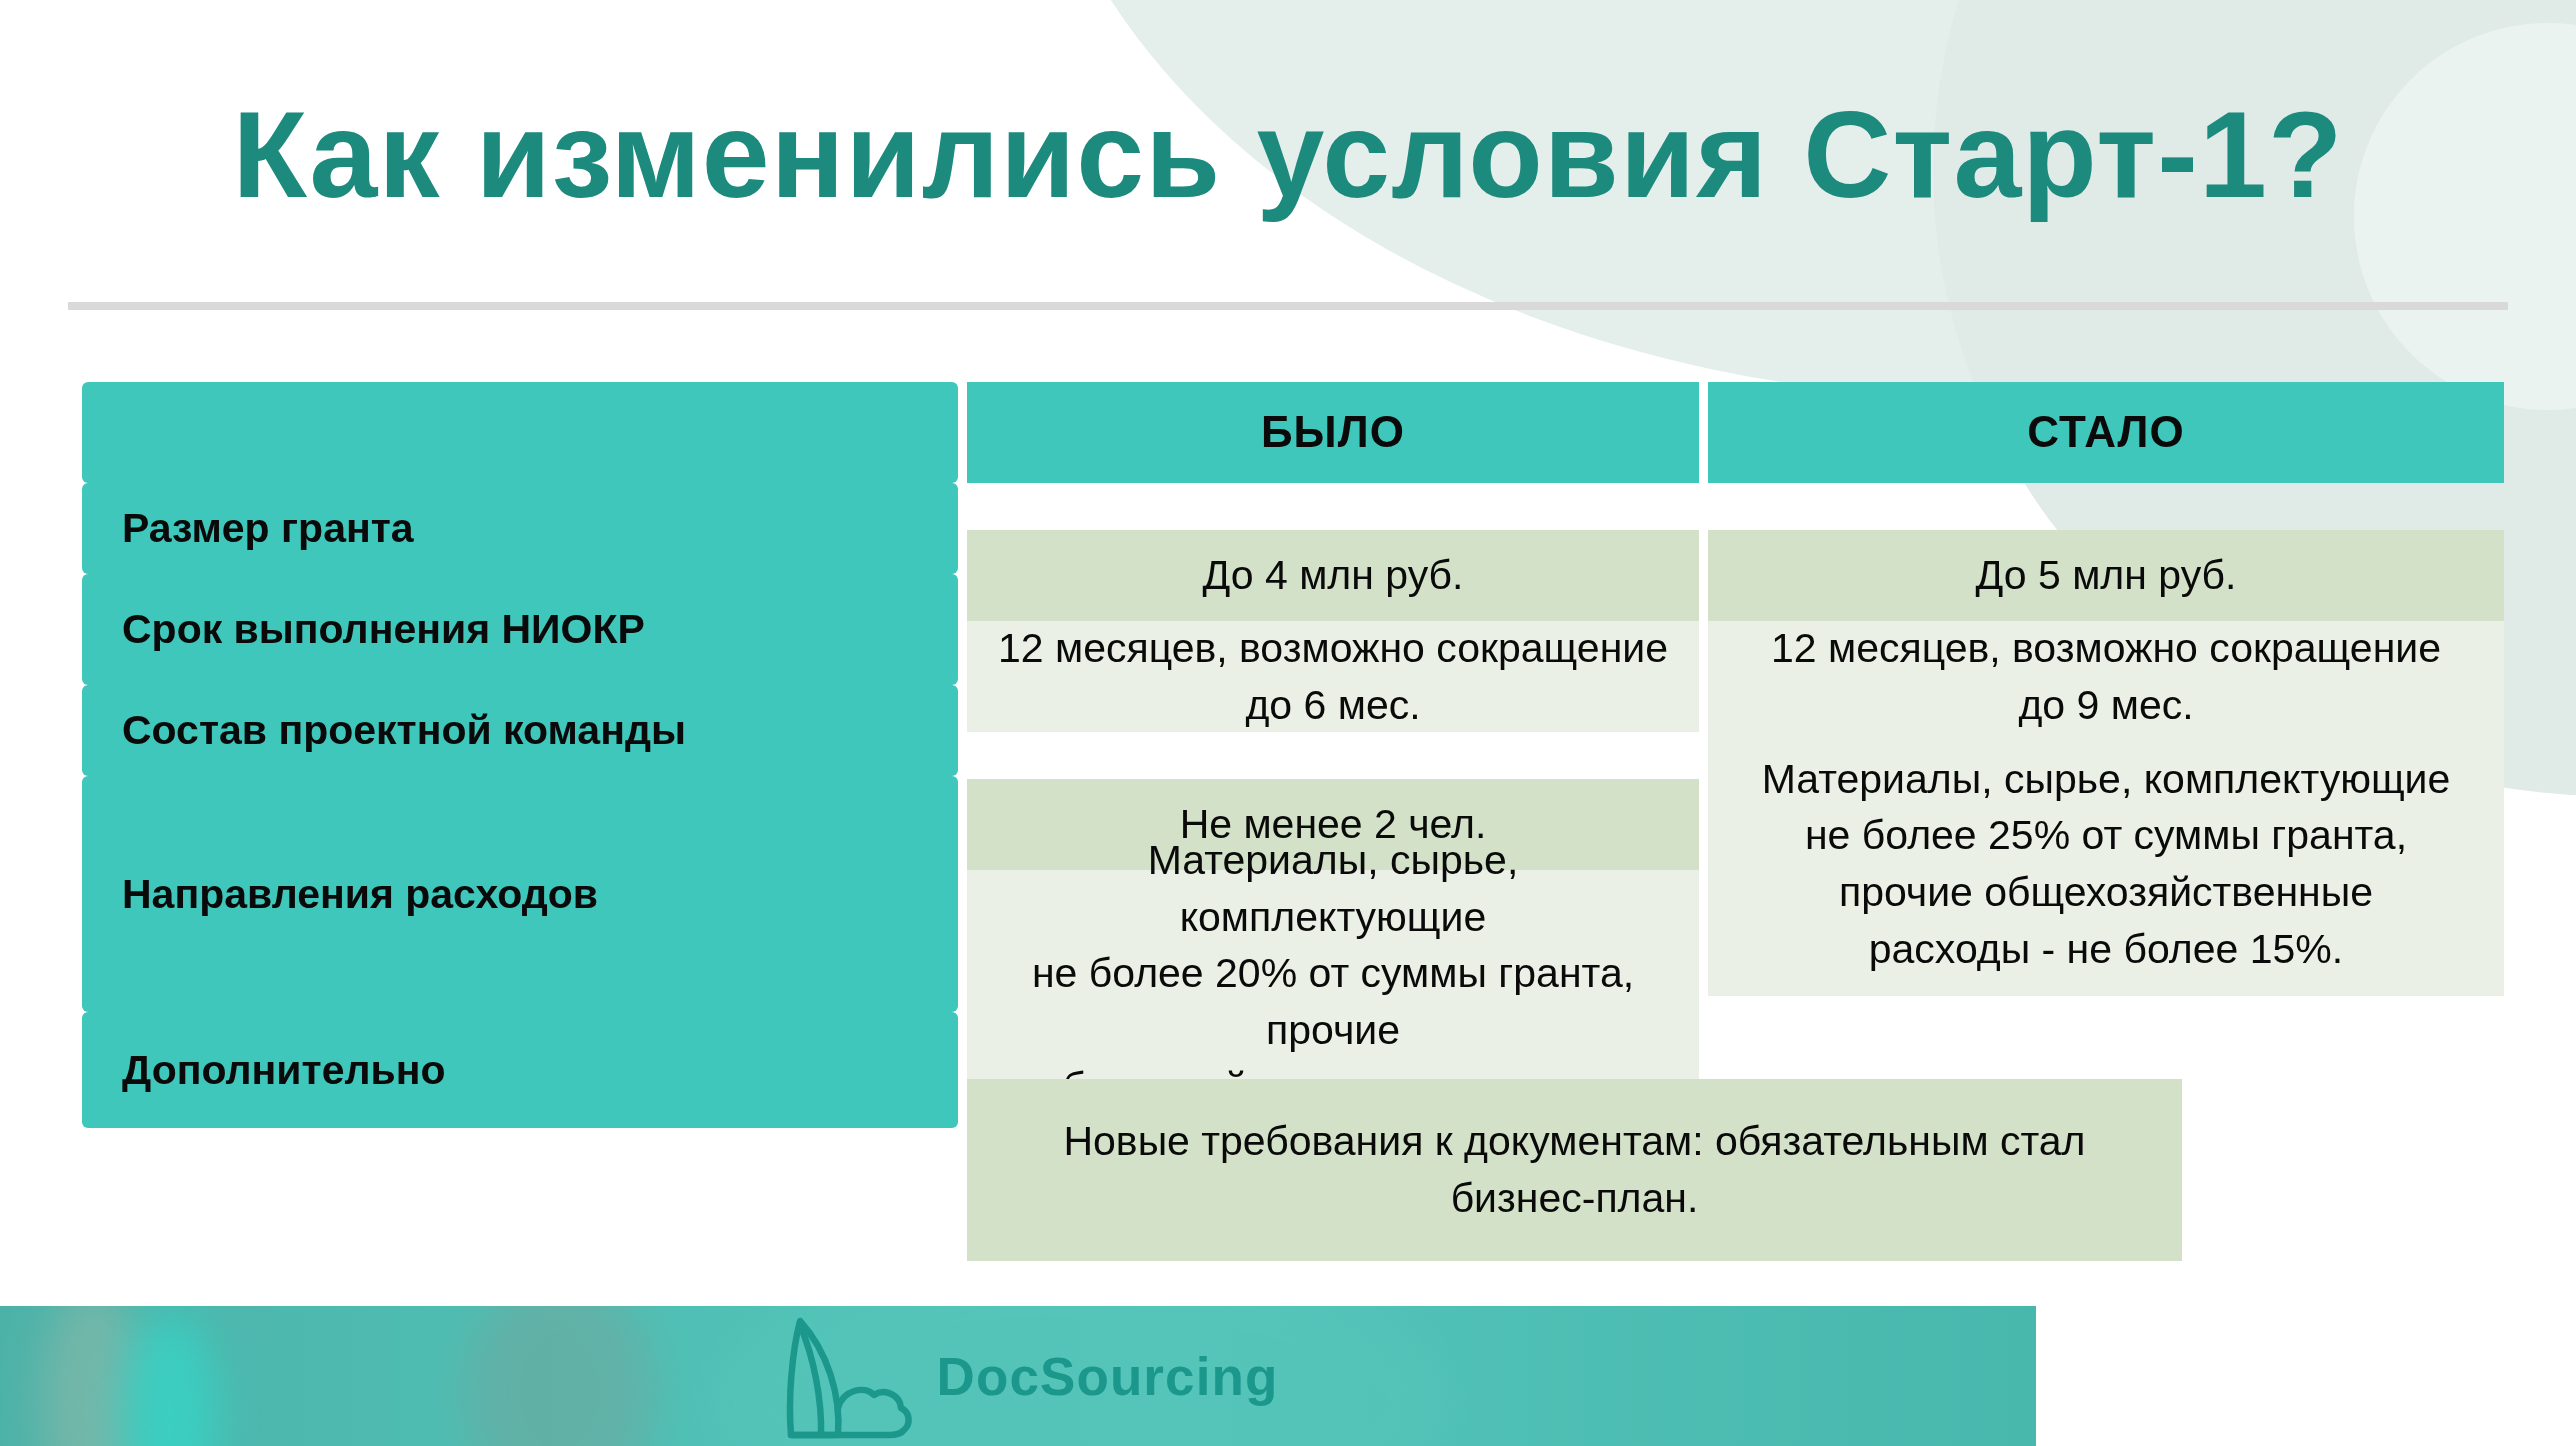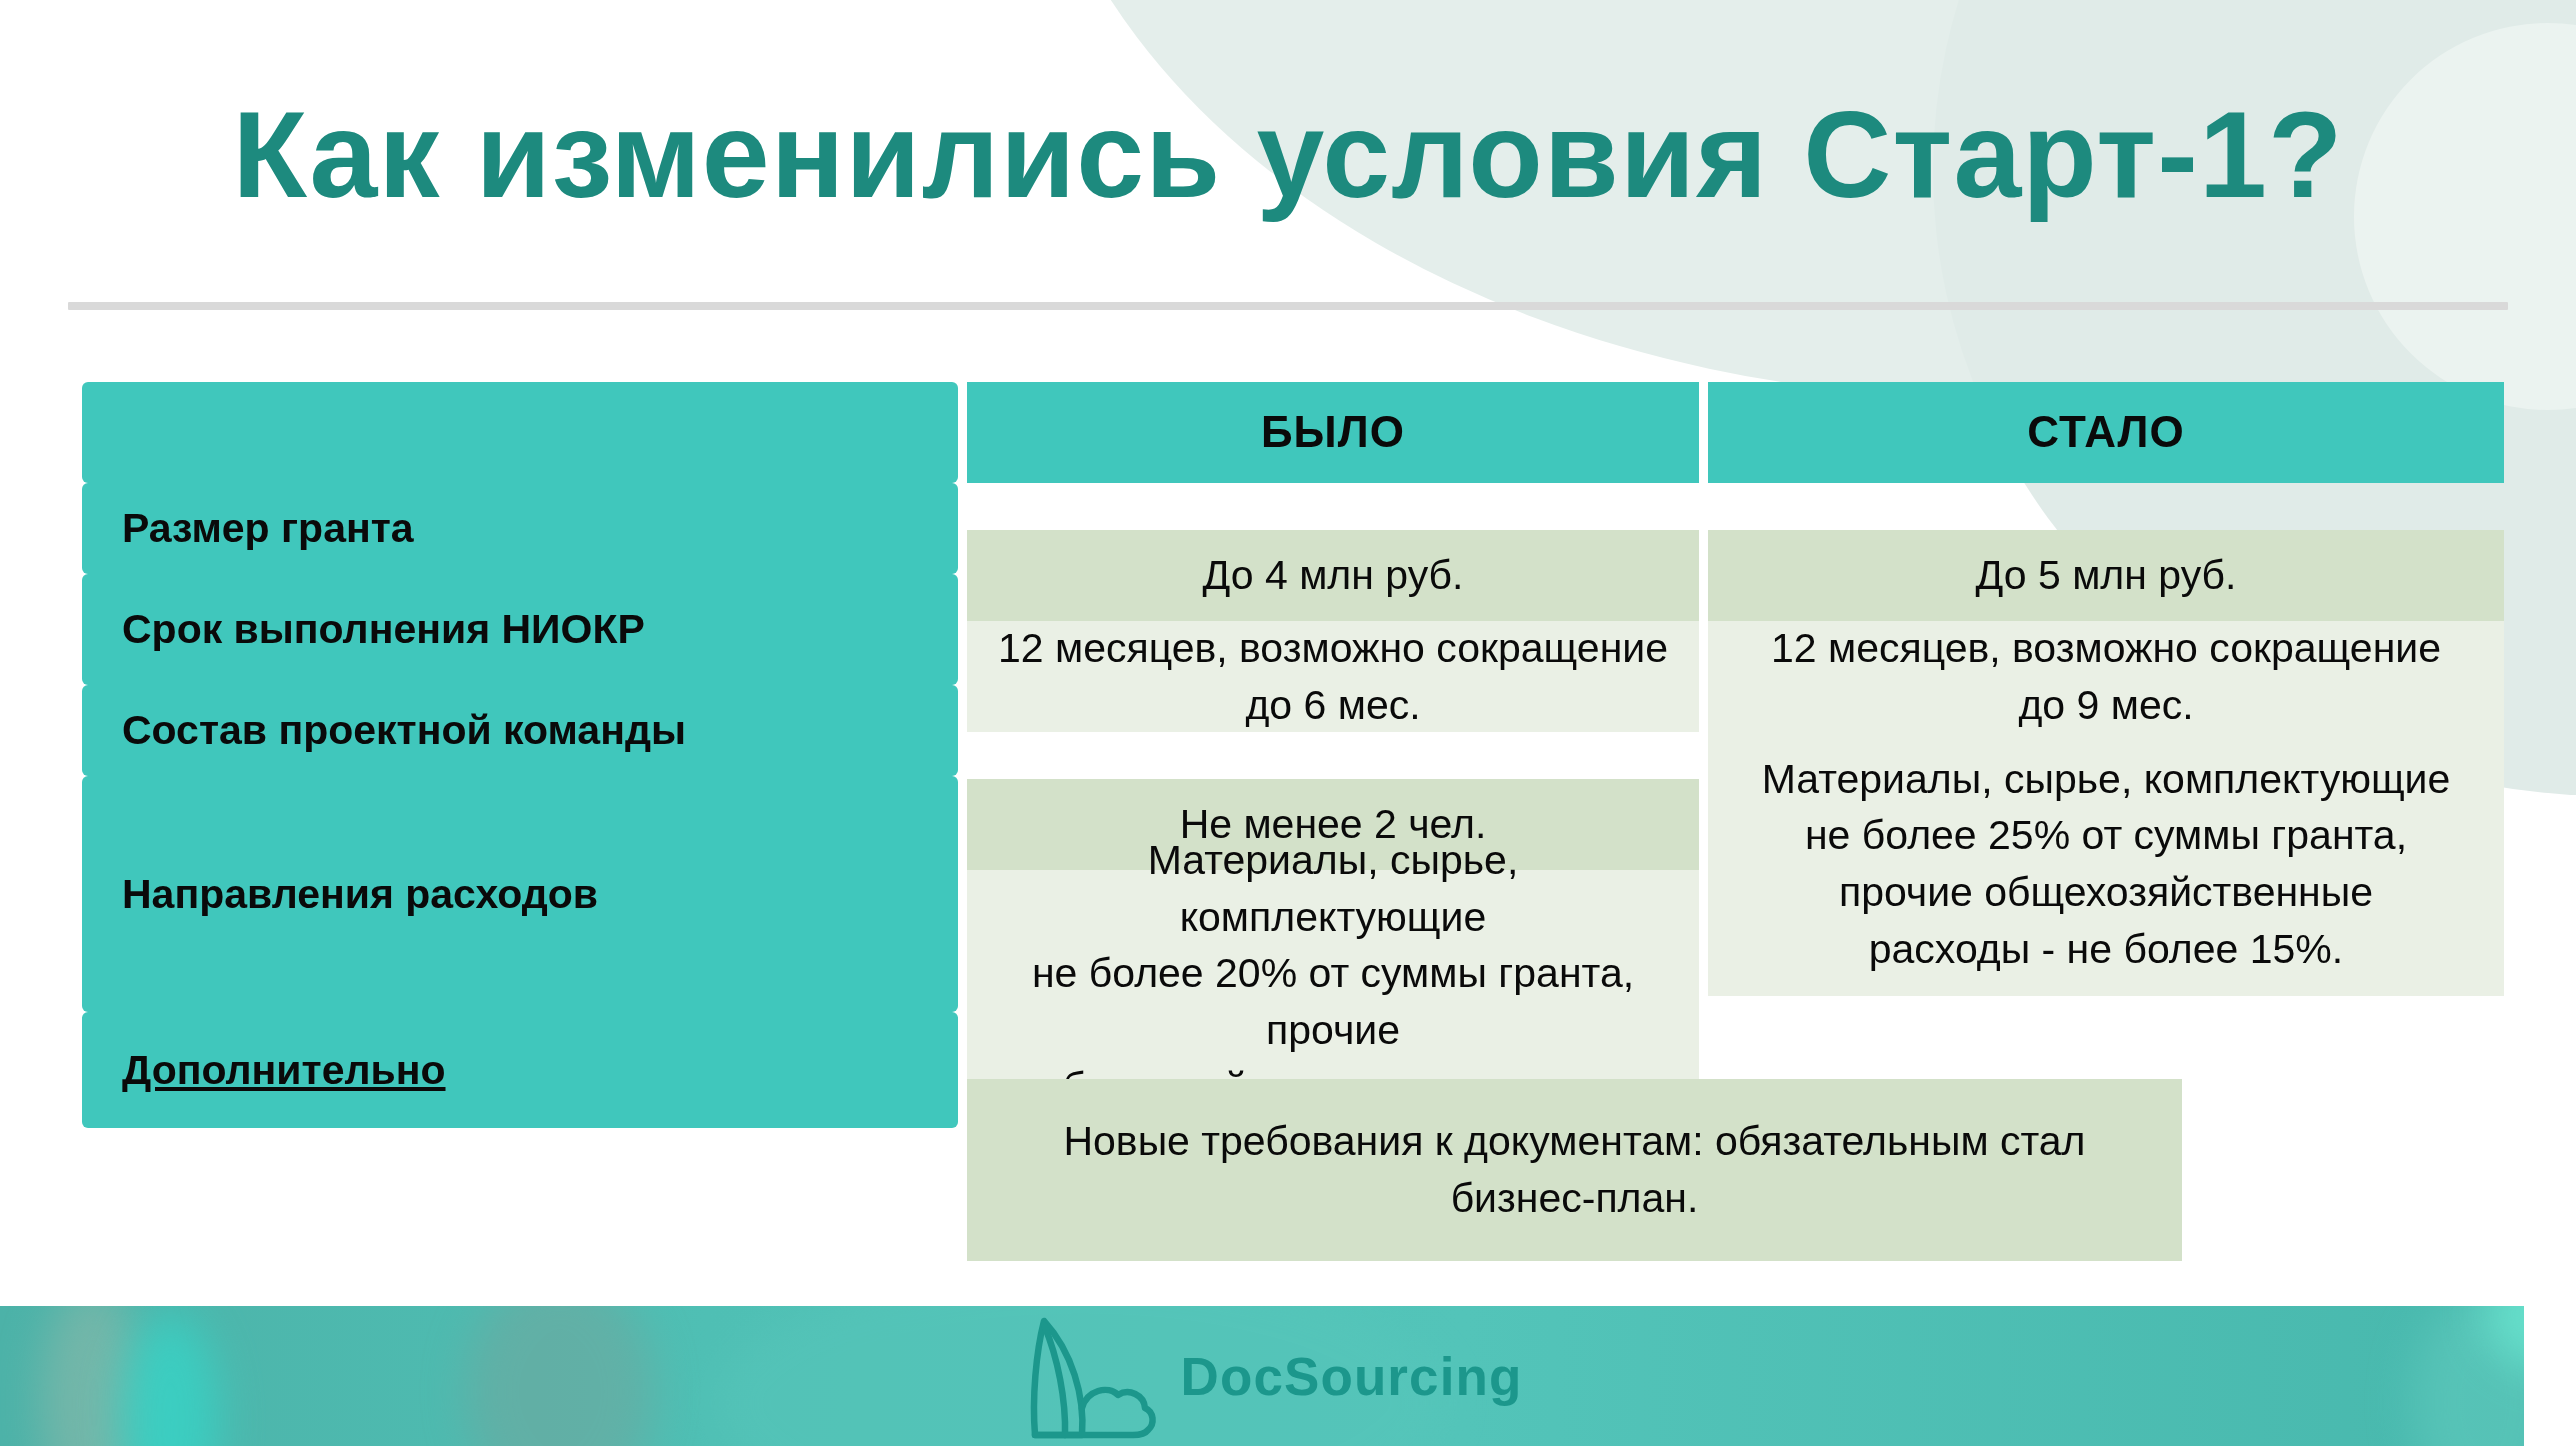--- a/index.html
+++ b/index.html
@@ -45,28 +45,28 @@
                padding-left:40px; font-weight:bold;border-radius:6px; }
   .cell.head { background:var(--accent-teal); font-weight:bold; font-size:44px; letter-spacing:1.1px; }
   .cell.light   { background:var(--row-light);margin-top:47px; }
   .cell.lighter { background:var(--row-lighter); }
   .h-header { height:101px; }
   .h-r1 { height:91px; }
   .h-r2 { height:111px; }
   .h-r3 { height:91px; }
   .h-r4-label { height:236px; }
   .h-r4-data  { height:264px; }
-  .h-r5-label { height:116px;text-decoration:underline; }
+  .h-r5-label { height:116px; }
   .span-cell {
     position:absolute; left:885px; top:650px; width:1215px; height:182px;
   }
 
   
   .footer-band {
-    position:absolute; left:0; top:1306px; width:2524px; height:141px;
+    position:absolute; left:0; top:1306px; width:2036px; height:141px;
     background:linear-gradient(90deg, #4cb2a8 0%, var(--footer-band) 28%, #53c4b9 58%, #48b8ad 100%);
     overflow:hidden; z-index:3;
   }
   .fblob { position:absolute; border-radius:50%; filter:blur(21.6px); }
   .fb-sage  { left:40px;   top:-23px; width:108px; height:239px; background:#93b9a9; opacity:.55; }
   .fb-cyan  { left:122px;  top:5.7px;  width:97px; height:216px; background:#38d2c5; opacity:.85; }
   .fb-gray  { left:466px;  top:-34px; width:188px; height:239px; background:#74a49b; opacity:.5; }
   .fb-mid   { left:711px; top:-45px; width:739px; height:284px; background:#58c7bb; opacity:.45; }
   .fb-right { left:2411px; top:-17px; width:148px; height:227px; background:#60cabd; opacity:.6; }
   .fb-mint  { left:2484px; top:-51px; width:171px; height:119px; background:#68e2cd; opacity:.9; }

